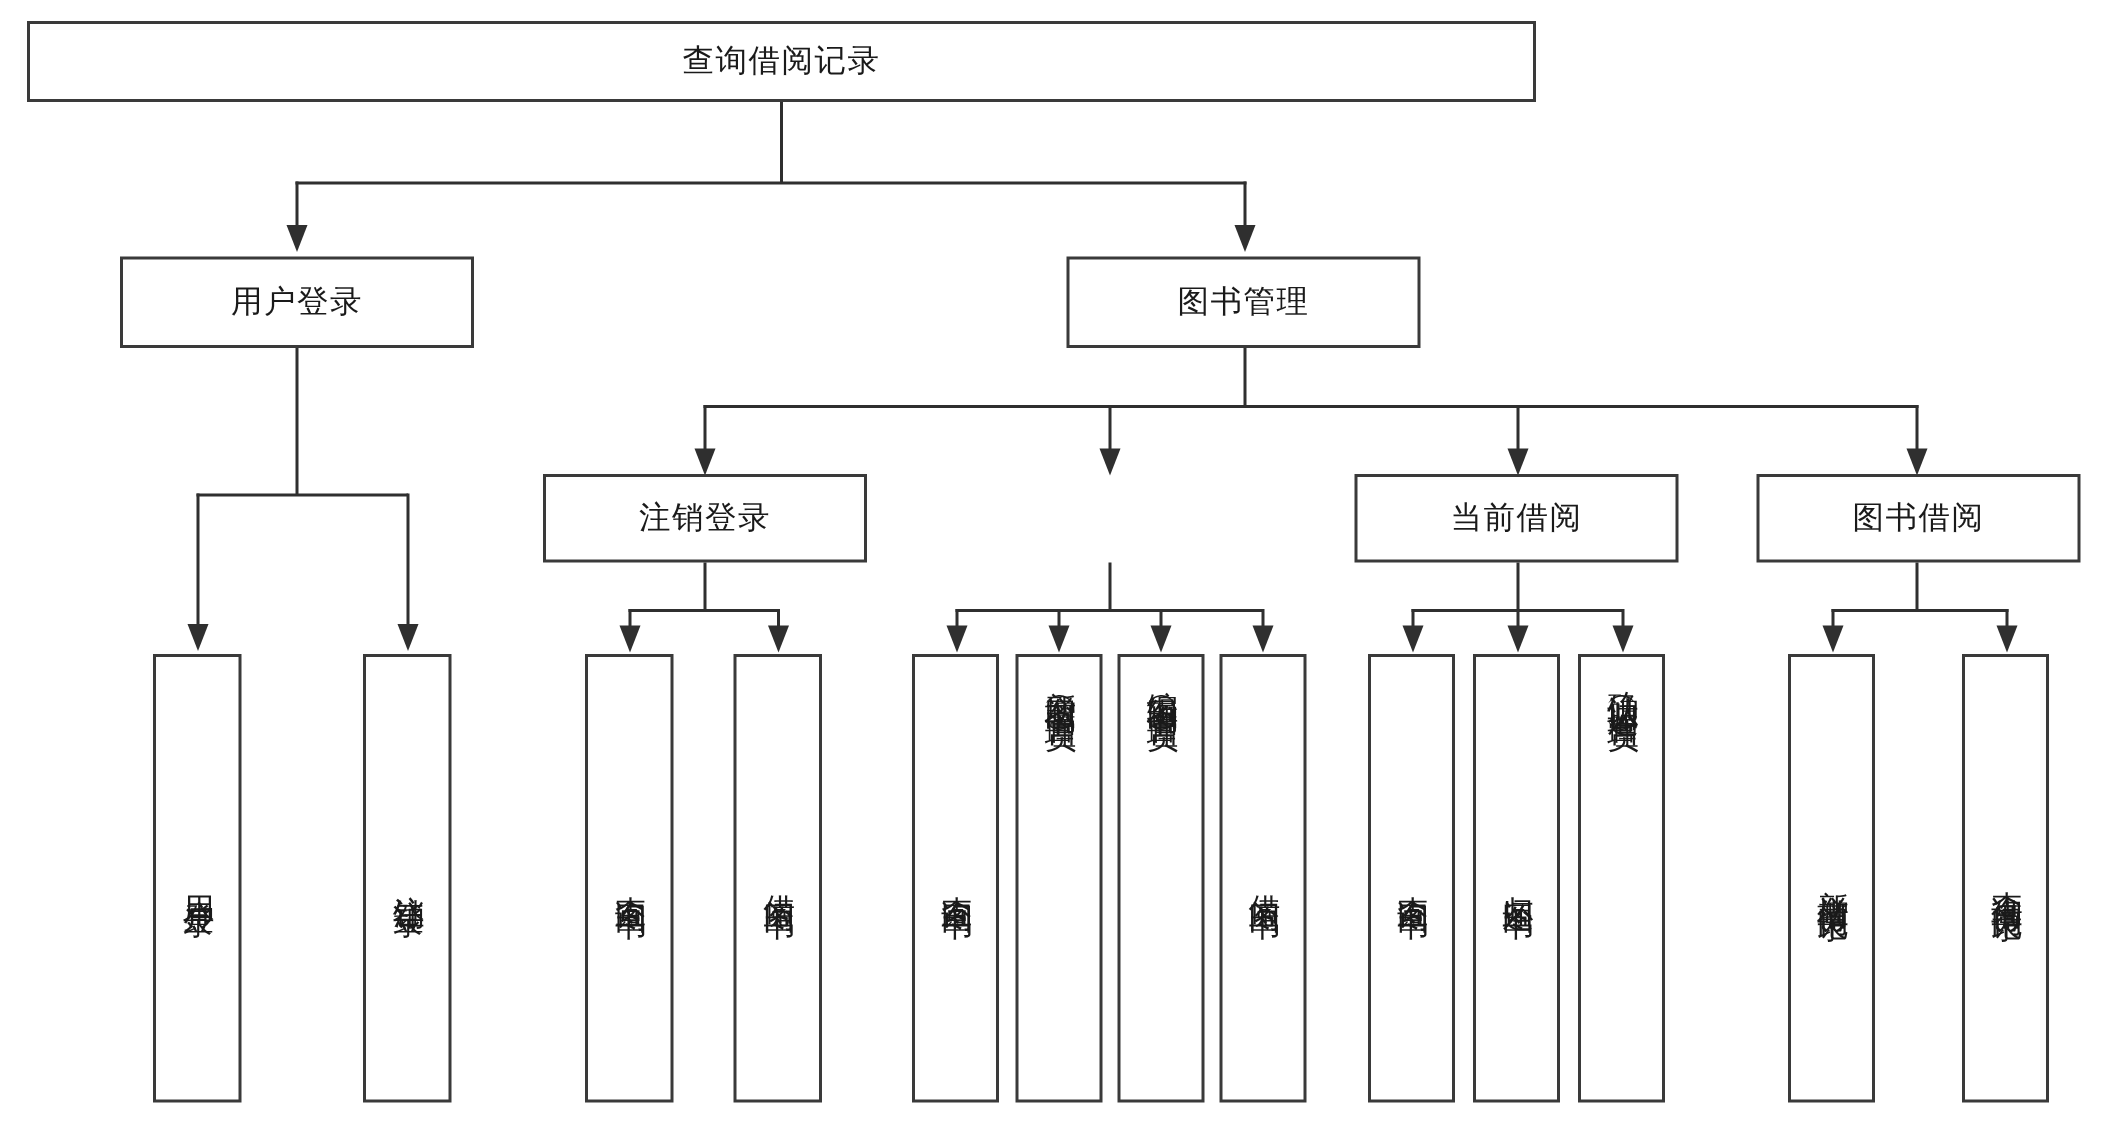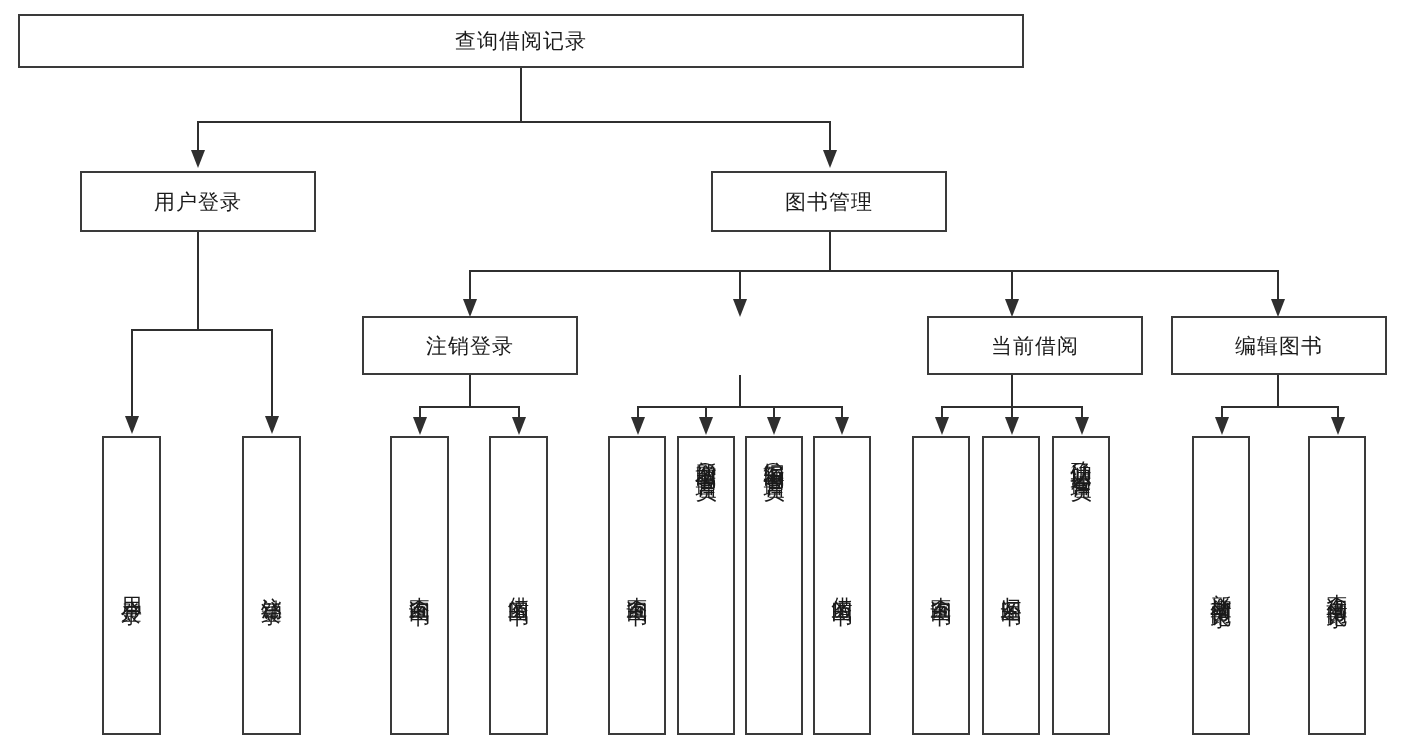--- a/index.html
+++ b/index.html
@@ -116,25 +116,25 @@
 
   <div class="edge v" style="left:1011px; top:270px; height:33px;"></div>
   <div class="arrow" style="left:1005px; top:299px;"></div>
 
   <div class="edge v" style="left:1277px; top:270px; height:33px;"></div>
   <div class="arrow" style="left:1271px; top:299px;"></div>
 
   <div class="node horiz" style="left:362px; top:316px; width:216px; height:59px;">
     <span class="lbl">注销登录</span>
   </div>
-  <div class="node horiz" style="left:903px; top:316px; width:216px; height:59px;margin-left:24px;">
+  <div class="node horiz" style="left:903px; top:316px; width:216px; height:59px;">
     <span class="lbl">当前借阅</span>
   </div>
   <div class="node horiz" style="left:1171px; top:316px; width:216px; height:59px;">
-    <span class="lbl">编辑图书</span>
+    <span class="lbl">图书借阅</span>
   </div>
 
   <div class="edge v" style="left:469px; top:375px; height:32px;"></div>
   <div class="edge h" style="left:419px; top:406px; width:100px;"></div>
   <div class="edge v" style="left:419px; top:406px; height:14px;"></div>
   <div class="arrow" style="left:413px; top:417px;"></div>
   <div class="edge v" style="left:518px; top:406px; height:14px;"></div>
   <div class="arrow" style="left:512px; top:417px;"></div>
 
   <div class="edge v" style="left:739px; top:375px; height:32px;"></div>

